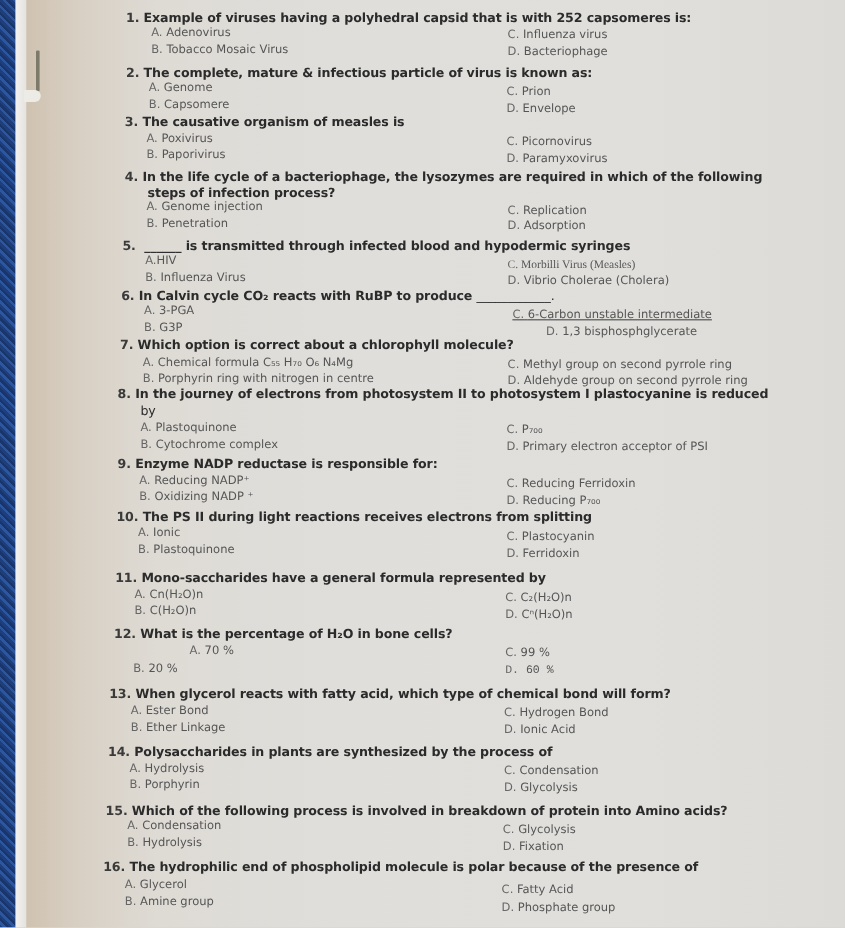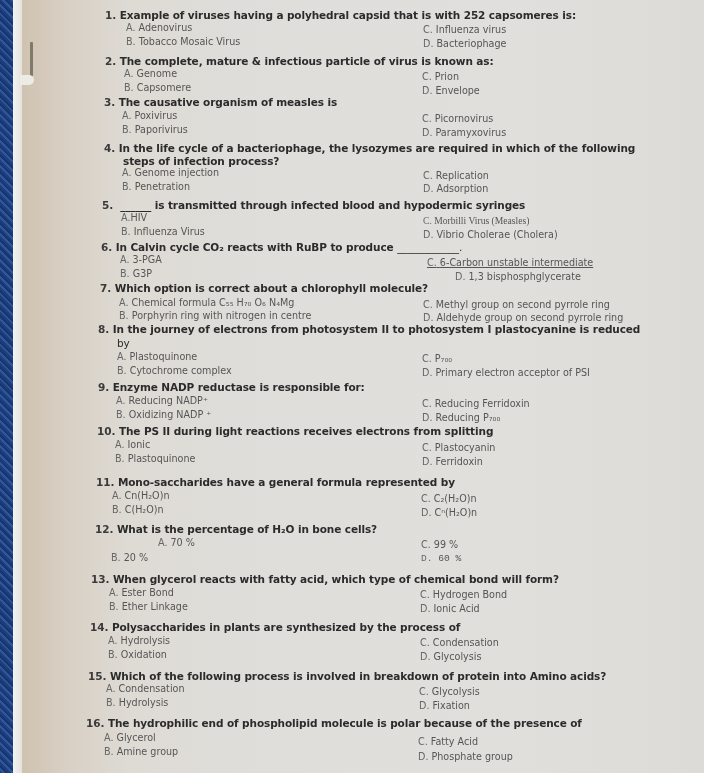--- a/index.html
+++ b/index.html
@@ -125,21 +125,21 @@
 <div class="opt" style="left:421px;top:553px;font-family:Liberation Mono, monospace;"><span class="ol">D.</span> <span>60 %</span></div>
 
 <div class="q-text" style="left:91px;top:573px;"><span class="q-num">13.</span> <span>When glycerol reacts with fatty acid, which type of chemical bond will form?</span></div>
 <div class="opt" style="left:109px;top:587px;"><span class="ol">A.</span> <span>Ester Bond</span></div>
 <div class="opt" style="left:109px;top:601px;"><span class="ol">B.</span> <span>Ether Linkage</span></div>
 <div class="opt" style="left:420px;top:589px;"><span class="ol">C.</span> <span>Hydrogen Bond</span></div>
 <div class="opt" style="left:420px;top:603px;"><span class="ol">D.</span> <span>Ionic Acid</span></div>
 
 <div class="q-text" style="left:90px;top:621px;"><span class="q-num">14.</span> <span>Polysaccharides in plants are synthesized by the process of</span></div>
 <div class="opt" style="left:108px;top:635px;"><span class="ol">A.</span> <span>Hydrolysis</span></div>
-<div class="opt" style="left:108px;top:649px;"><span class="ol">B.</span> <span>Oxidation</span></div>
+<div class="opt" style="left:108px;top:649px;"><span class="ol">B.</span> <span>Porphyrin</span></div>
 <div class="opt" style="left:420px;top:637px;"><span class="ol">C.</span> <span>Condensation</span></div>
 <div class="opt" style="left:420px;top:651px;"><span class="ol">D.</span> <span>Glycolysis</span></div>
 
 <div class="q-text" style="left:88px;top:670px;"><span class="q-num">15.</span> <span>Which of the following process is involved in breakdown of protein into Amino acids?</span></div>
 <div class="opt" style="left:106px;top:683px;"><span class="ol">A.</span> <span>Condensation</span></div>
 <div class="opt" style="left:106px;top:697px;"><span class="ol">B.</span> <span>Hydrolysis</span></div>
 <div class="opt" style="left:419px;top:686px;"><span class="ol">C.</span> <span>Glycolysis</span></div>
 <div class="opt" style="left:419px;top:700px;"><span class="ol">D.</span> <span>Fixation</span></div>
 
 <div class="q-text" style="left:86px;top:717px;"><span class="q-num">16.</span> <span>The hydrophilic end of phospholipid molecule is polar because of the presence of</span></div>

